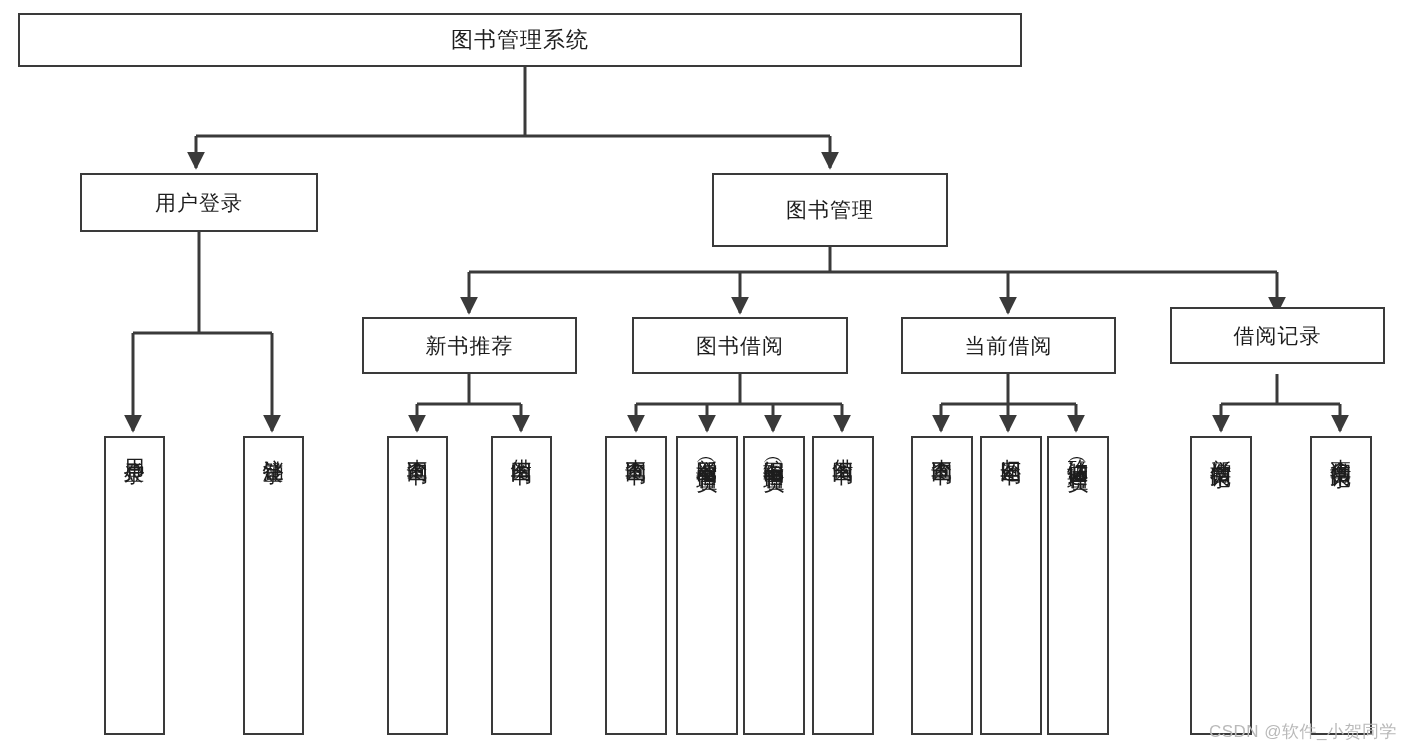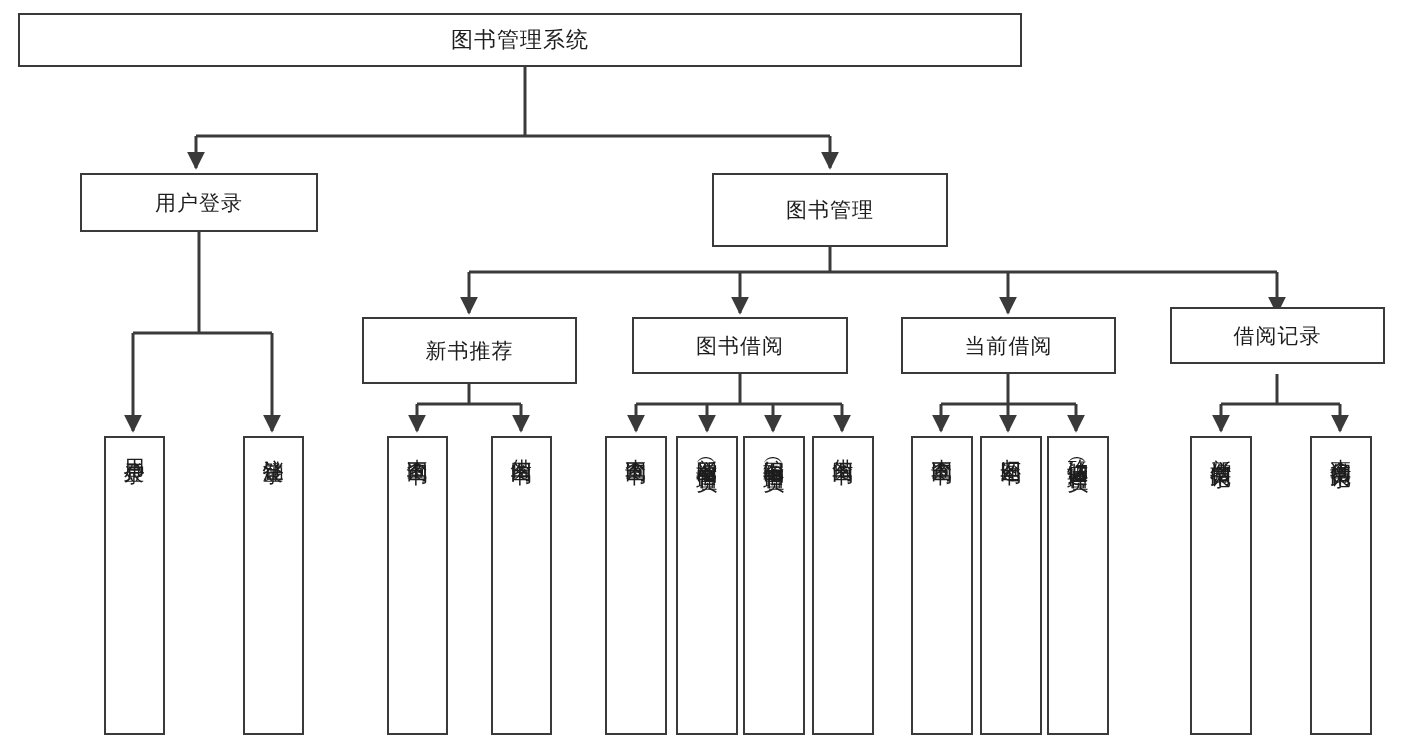--- a/index.html
+++ b/index.html
@@ -131,21 +131,21 @@
   </div>
 
   <div class="node horiz" style="left:80px; top:173px; width:238px; height:59px;">
     <span>用户登录</span>
   </div>
 
   <div class="node horiz" style="left:712px; top:173px; width:236px; height:74px;">
     <span>图书管理</span>
   </div>
 
-  <div class="node horiz" style="left:362px; top:317px; width:215px; height:67px;">
+  <div class="node horiz" style="left:362px; top:317px; width:215px; height:57px;">
     <span>新书推荐</span>
   </div>
 
   <div class="node horiz" style="left:901px; top:317px; width:215px; height:57px;">
     <span>当前借阅</span>
   </div>
 
   <div class="node horiz" style="left:632px; top:317px; width:216px; height:57px;">
     <span>图书借阅</span>
   </div>
@@ -199,14 +199,15 @@
   </div>
 
   <div class="node leaf" style="left:1190px; top:436px; width:62px; height:299px;">
     <span class="vtext">新增借阅记录</span>
   </div>
 
   <div class="node leaf" style="left:1310px; top:436px; width:62px; height:299px;">
     <span class="vtext">查询借阅记录</span>
   </div>
 
+  <div class="watermark">CSDN @软件_小贺同学</div>
 
 </div>
 
 </body></html>

